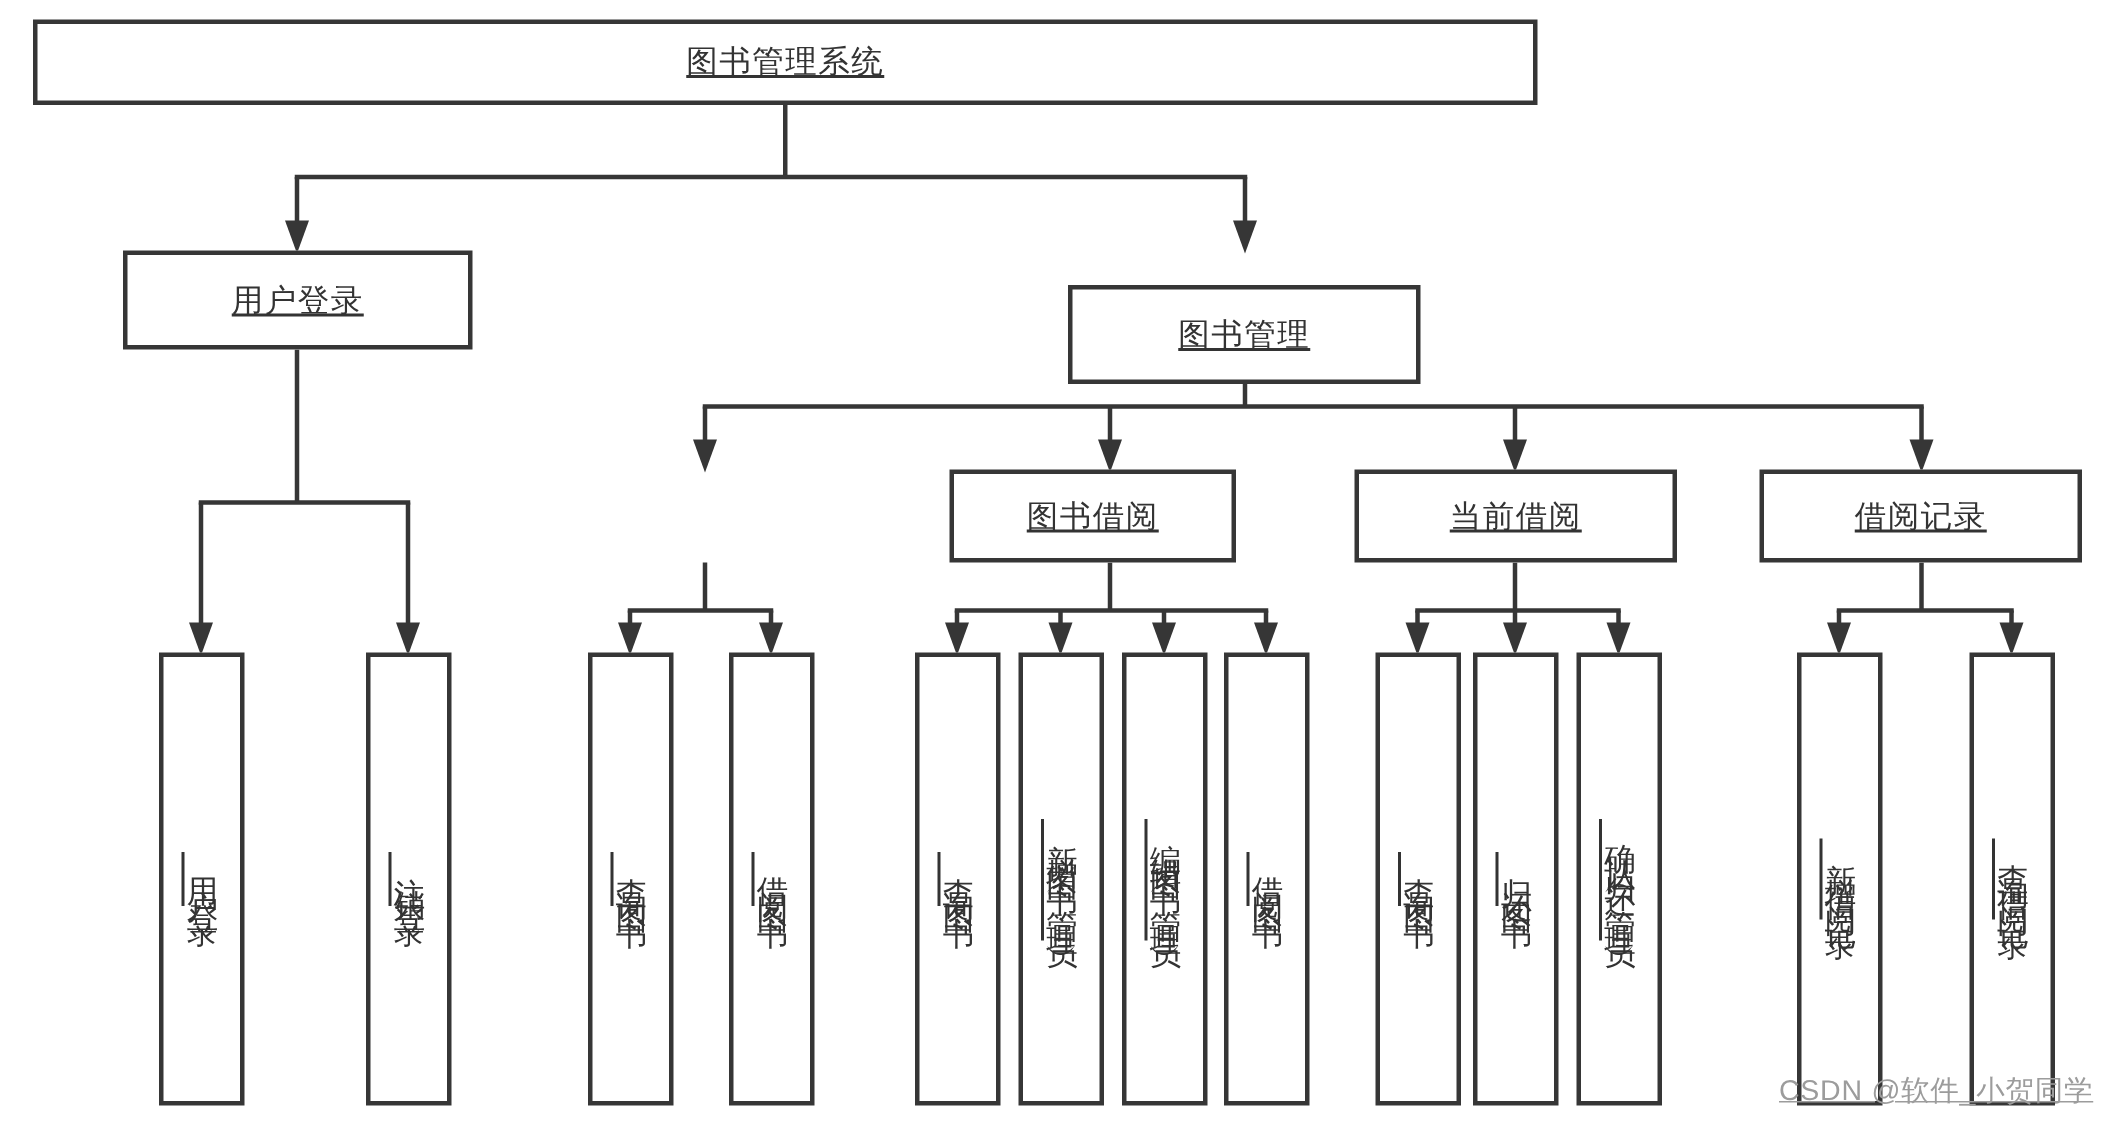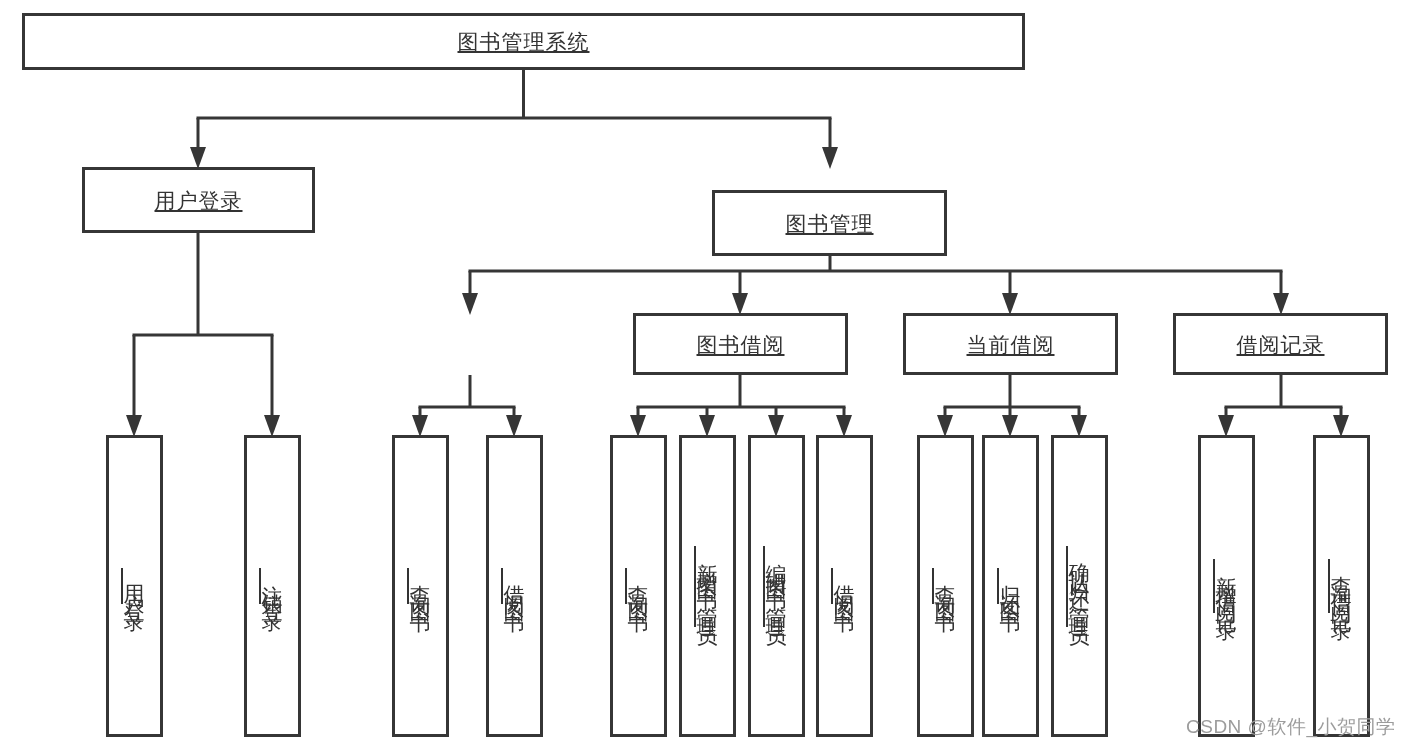--- a/index.html
+++ b/index.html
@@ -43,20 +43,21 @@
     letter-spacing: 9px;
   }
   .watermark {
     position: absolute;
     left: 1186px;
     top: 714px;
     font-size: 19px;
     color: #9c9c9c;
     white-space: nowrap;
     letter-spacing: 0.5px;
+    text-decoration: underline;
   }
 </style>
 </head>
 <body>
 
 <div class="stage">
 
   <svg class="wires" viewBox="0 0 1405 747" xmlns="http://www.w3.org/2000/svg">
     <g stroke="#363636" stroke-width="3" fill="none">
 
@@ -131,21 +132,21 @@
     <span>图书管理系统</span>
   </div>
 
   <div class="node h" style="left:82px; top:167px; width:233px; height:66px;">
     <span>用户登录</span>
   </div>
   <div class="node h" style="left:712px; top:167px; width:235px; height:66px;margin-top:23px;">
     <span>图书管理</span>
   </div>
 
-  <div class="node h" style="left:633px; top:313px; width:215px; height:62px;">
+  <div class="node h" style="left:633px; top:313px; width:191px; height:62px;">
     <span>图书借阅</span>
   </div>
   <div class="node h" style="left:1173px; top:313px; width:215px; height:62px;">
     <span>借阅记录</span>
   </div>
   <div class="node h" style="left:903px; top:313px; width:215px; height:62px;">
     <span>当前借阅</span>
   </div>
 
   <div class="node v" style="left:106px; top:435px; width:57px; height:302px;">

